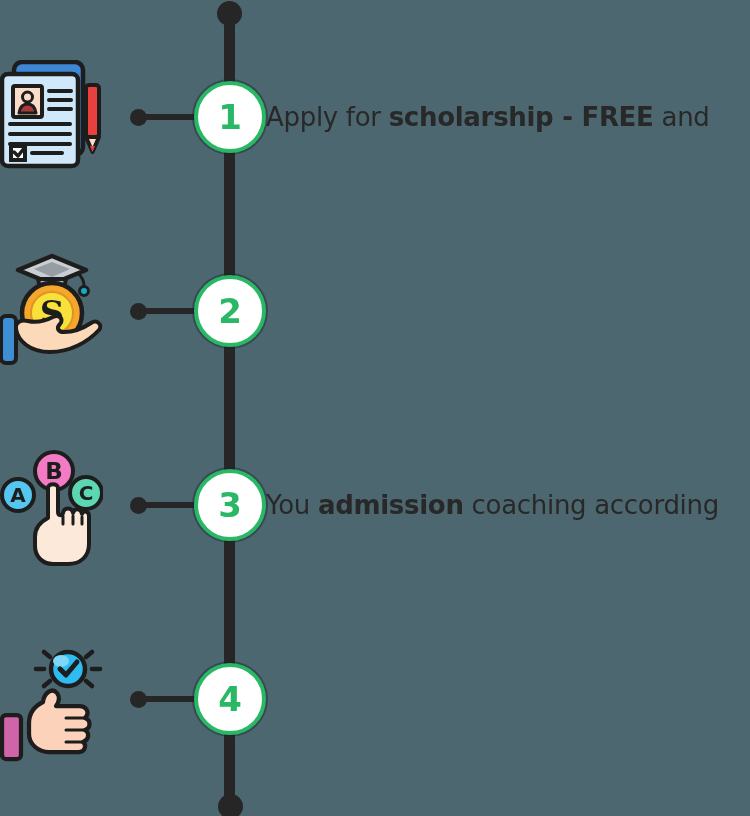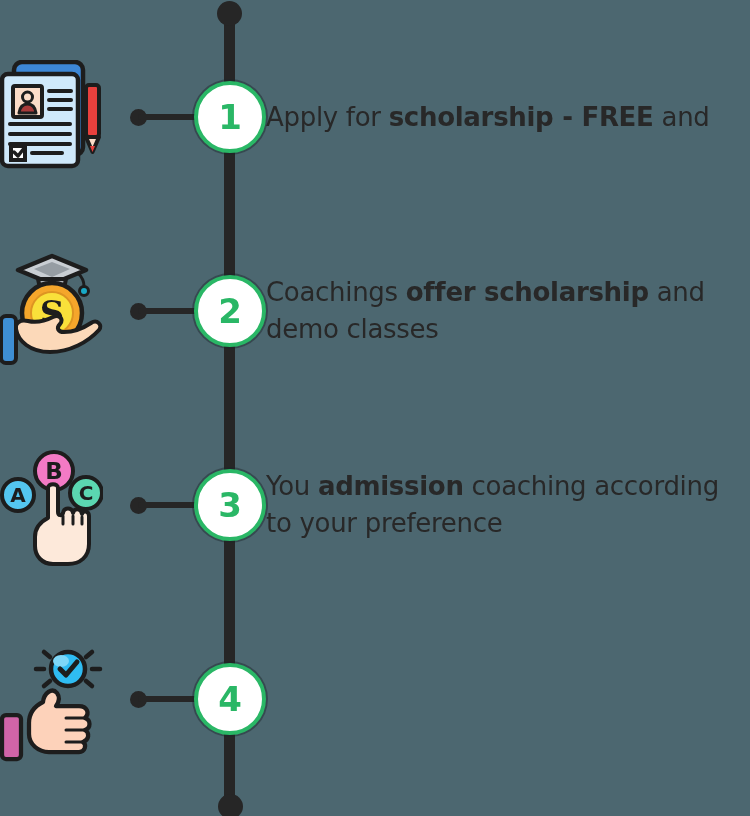--- a/index.html
+++ b/index.html
@@ -75,42 +75,41 @@
     <circle cx="52" cy="60" r="21" fill="#F9E03A" stroke="#DD9422" stroke-width="2"></circle>
     <text x="52" y="72" font-size="34" font-weight="bold" text-anchor="middle" fill="#1d1d1d" font-family="DejaVu Serif, serif">S</text>
     <path d="M16 76 C18 88 30 99 50 99 C70 99 88 89 99 77 C103 72 97 66 91 70 C82 76 73 79 64 79 C58 79 56 75 60 71 C64 66 59 61 53 64 C45 68 36 70 28 68 C20 66 15 70 16 76 Z" fill="#FCD9B9" stroke="#1d1d1d" stroke-width="4" stroke-linejoin="round"></path>
     <rect x="1" y="63" width="15" height="47" rx="5" fill="#3E8ED3" stroke="#1d1d1d" stroke-width="4"></rect>
   </svg>
   <div class="cdot" style="top:303px"></div>
   <div class="cline" style="top:308px"></div>
   <div class="circle" style="top:275px">
     <span class="num">2</span>
   </div>
-  <div class="step-text" style="top:311px"><span>Coachings </span><b>offer scholarship</b><span> and</span><br><span>demo classes</span></div>
 
   <svg class="icon" style="left:0;top:450px" width="103" height="118" viewBox="0 0 103 118">
     <circle cx="18" cy="45" r="16" fill="#54C6F0" stroke="#1d1d1d" stroke-width="4"></circle>
     <text x="18" y="52" font-size="20" font-weight="bold" text-anchor="middle" fill="#1d1d1d" font-family="DejaVu Sans, sans-serif">A</text>
     <circle cx="86" cy="43" r="16" fill="#5BD7B1" stroke="#1d1d1d" stroke-width="4"></circle>
     <text x="86" y="50" font-size="20" font-weight="bold" text-anchor="middle" fill="#1d1d1d" font-family="DejaVu Sans, sans-serif">C</text>
     <circle cx="54" cy="21" r="19" fill="#F37AC5" stroke="#1d1d1d" stroke-width="4"></circle>
     <text x="54" y="29" font-size="23" font-weight="bold" text-anchor="middle" fill="#1d1d1d" font-family="DejaVu Sans, sans-serif">B</text>
     <path d="M48 38 C48 33 58 33 58 38 L58 62 C58 66 62 66 63 63 C64 57 72 57 73 63 C74 58 81 58 82 64 C83 60 89 61 89 66 L89 94 C89 107 80 114 68 114 L53 114 C42 114 35 106 35 96 L35 87 C35 78 40 72 48 68 Z" fill="#FDE9DA" stroke="#1d1d1d" stroke-width="4" stroke-linejoin="round"></path>
     <g stroke="#1d1d1d" stroke-width="3" stroke-linecap="round">
       <line x1="63" y1="66" x2="63" y2="74"></line>
       <line x1="73" y1="66" x2="73" y2="74"></line>
       <line x1="82" y1="67" x2="82" y2="74"></line>
     </g>
   </svg>
   <div class="cdot" style="top:497px"></div>
   <div class="cline" style="top:502px"></div>
   <div class="circle" style="top:469px">
     <span class="num">3</span>
   </div>
-  <div class="step-text" style="top:505px"><span>You </span><b>admission</b><span> coaching according</span><br><span>to your preference</span></div>
+  <div class="step-text" style="top:505px"><span>You </span><b>admission</b><span> coaching according</span><br></div>
 
   <svg class="icon" style="left:0;top:643px" width="115" height="122" viewBox="0 0 115 122">
     <circle cx="68" cy="26" r="17" fill="#2FBCF2" stroke="#1d1d1d" stroke-width="4.5"></circle>
     <ellipse cx="61" cy="18" rx="8" ry="6" fill="#7ED7F7"></ellipse>
     <path d="M60 26 L66 32 L77 19" fill="none" stroke="#1d1d1d" stroke-width="5" stroke-linecap="round" stroke-linejoin="round"></path>
     <g stroke="#1d1d1d" stroke-width="4.5" stroke-linecap="round">
       <line x1="36" y1="26" x2="44" y2="26"></line>
       <line x1="92" y1="26" x2="100" y2="26"></line>
       <line x1="44" y1="9" x2="50" y2="14"></line>
       <line x1="92" y1="9" x2="86" y2="14"></line>

